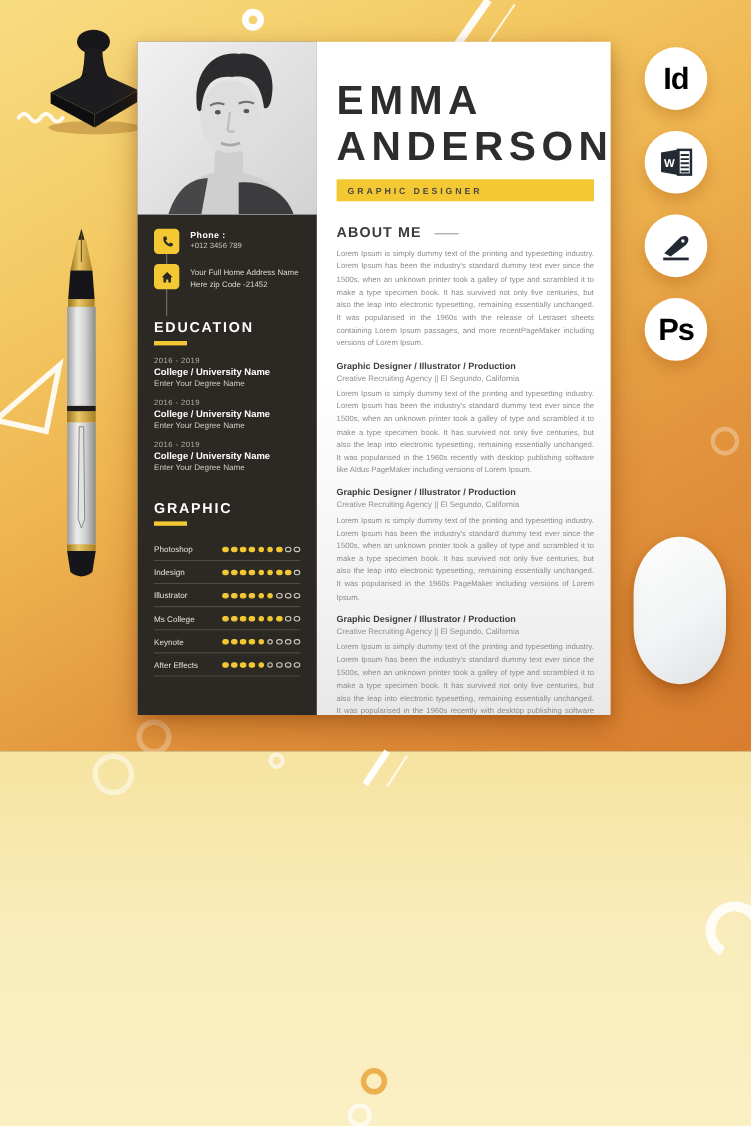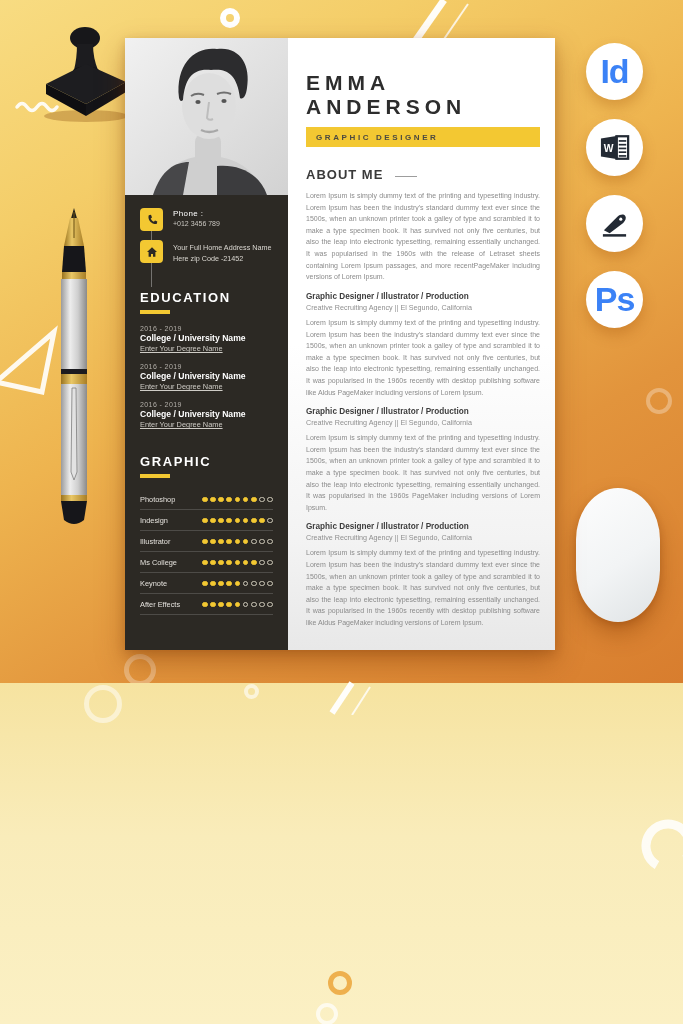--- a/index.html
+++ b/index.html
@@ -17,55 +17,55 @@
   .deco{position:absolute;}
   .ring{border-radius:50%;background:transparent;}
   .mouse{position:absolute;left:576px;top:488px;width:84px;height:134px;border-radius:42px/52px;
     background:linear-gradient(145deg,#fdfdfd 0%,#f2f4f5 55%,#dfe3e5 100%);
     box-shadow:0 12px 22px rgba(130,55,0,.38),0 3px 6px rgba(130,55,0,.25);}
 
   
   .badges{position:absolute;left:586px;top:43px;display:flex;flex-direction:column;gap:19px;}
   .badge{width:57px;height:57px;border-radius:50%;background:#fff;display:flex;align-items:center;
     justify-content:center;box-shadow:0 7px 14px rgba(150,70,0,.28);}
-  .badge-text{font-size:34px;font-weight:bold;color:#3b82f6;letter-spacing:-1px;}
+  .badge-text{font-size:28px;font-weight:bold;color:#000000;letter-spacing:-1px;}
 
   
   .page{background:linear-gradient(180deg,#ffffff 50%,#f3f3f3 82%,#e8e8e8 100%);
     display:flex;box-shadow:0 12px 26px rgba(120,50,0,.38),0 3px 9px rgba(120,50,0,.22);}
 
   
   .page1{width:430px;height:612px;}
   .p1-side{width:163px;flex:none;background:#2c2924;color:#fff;display:flex;flex-direction:column;}
   .photo{height:157px;flex:none;overflow:hidden;background:#e3e3e3;}
   .contact{position:relative;padding:13px 12px 2px 15px;}
   .contact::before{content:"";position:absolute;left:26px;top:26px;height:66px;width:1px;
     background:rgba(255,255,255,.35);}
   .c-row{display:flex;gap:10px;margin-bottom:9px;position:relative;}
   .c-icon{width:23px;height:23px;flex:none;border-radius:4px;background:#f3c832;display:flex;
     align-items:center;justify-content:center;position:relative;z-index:1;}
-  .c-label{font-size:8px;font-weight:normal;letter-spacing:.4px;margin-top:1px;}
+  .c-label{font-size:8px;font-weight:bold;letter-spacing:.4px;margin-top:1px;}
   .c-val{font-size:7px;color:#c9c6c0;margin-top:2px;}
   .c-addr{font-size:7.2px;color:#dbd8d2;line-height:1.55;margin-top:2px;}
   .side-sec{padding:15px 15px 0 15px;}
   .side-head{font-size:13px;font-weight:bold;letter-spacing:1.6px;color:#fff;margin:0;}
   .ybar{width:30px;height:4px;background:#f3c832;margin:5px 0 11px;}
   .edu-item{margin-bottom:10px;}
   .edu-year{font-size:7px;color:#b3afa9;letter-spacing:.4px;}
   .edu-school{font-size:8.6px;font-weight:bold;color:#fff;margin-top:1px;}
-  .edu-degree{font-size:7.4px;color:#cfccc6;margin-top:1px;text-decoration:underline;}
+  .edu-degree{font-size:7.4px;color:#cfccc6;margin-top:1px;}
   .skill-row{display:flex;justify-content:space-between;align-items:center;
     border-bottom:1px solid rgba(255,255,255,.16);padding:5.5px 0;}
   .skill-label{font-size:7.4px;color:#e4e1dc;}
   .dots{display:flex;gap:2.6px;}
   .dot{width:5.6px;height:5.6px;border-radius:50%;border:1px solid #cdc8b8;}
   .dot.filled{background:#f3c832;border-color:#f3c832;}
 
   .p1-main{flex:1;padding:33px 15px 0 18px;overflow:hidden;}
-  .name-line{font-size:21px;font-weight:bold;letter-spacing:5px;color:#2d2d2d;line-height:1.12;}
+  .name-line{font-size:37px;font-weight:bold;letter-spacing:5px;color:#2d2d2d;line-height:1.12;}
   .title-bar{margin-top:9px;background:#f3c832;color:#4c4a40;padding:6px 10px 5px;
     font-size:8px;font-weight:bold;letter-spacing:2.6px;}
   .sec-head{display:flex;align-items:center;gap:12px;margin:20px 0 8px;
     font-size:13px;font-weight:bold;letter-spacing:1px;color:#3a3a3a;}
   .dash{width:22px;height:1px;background:#9d9d9d;margin-top:4px;}
   .body{font-size:7px;line-height:1.66;color:#8b8b8b;text-align:justify;margin:0 0 9px;}
   .job{margin-bottom:4px;}
   .job-title{font-size:8.2px;font-weight:bold;color:#3d3d3d;}
   .job-company{font-size:7.2px;color:#8f8f8f;margin:2px 0 5px;}
 </style>

